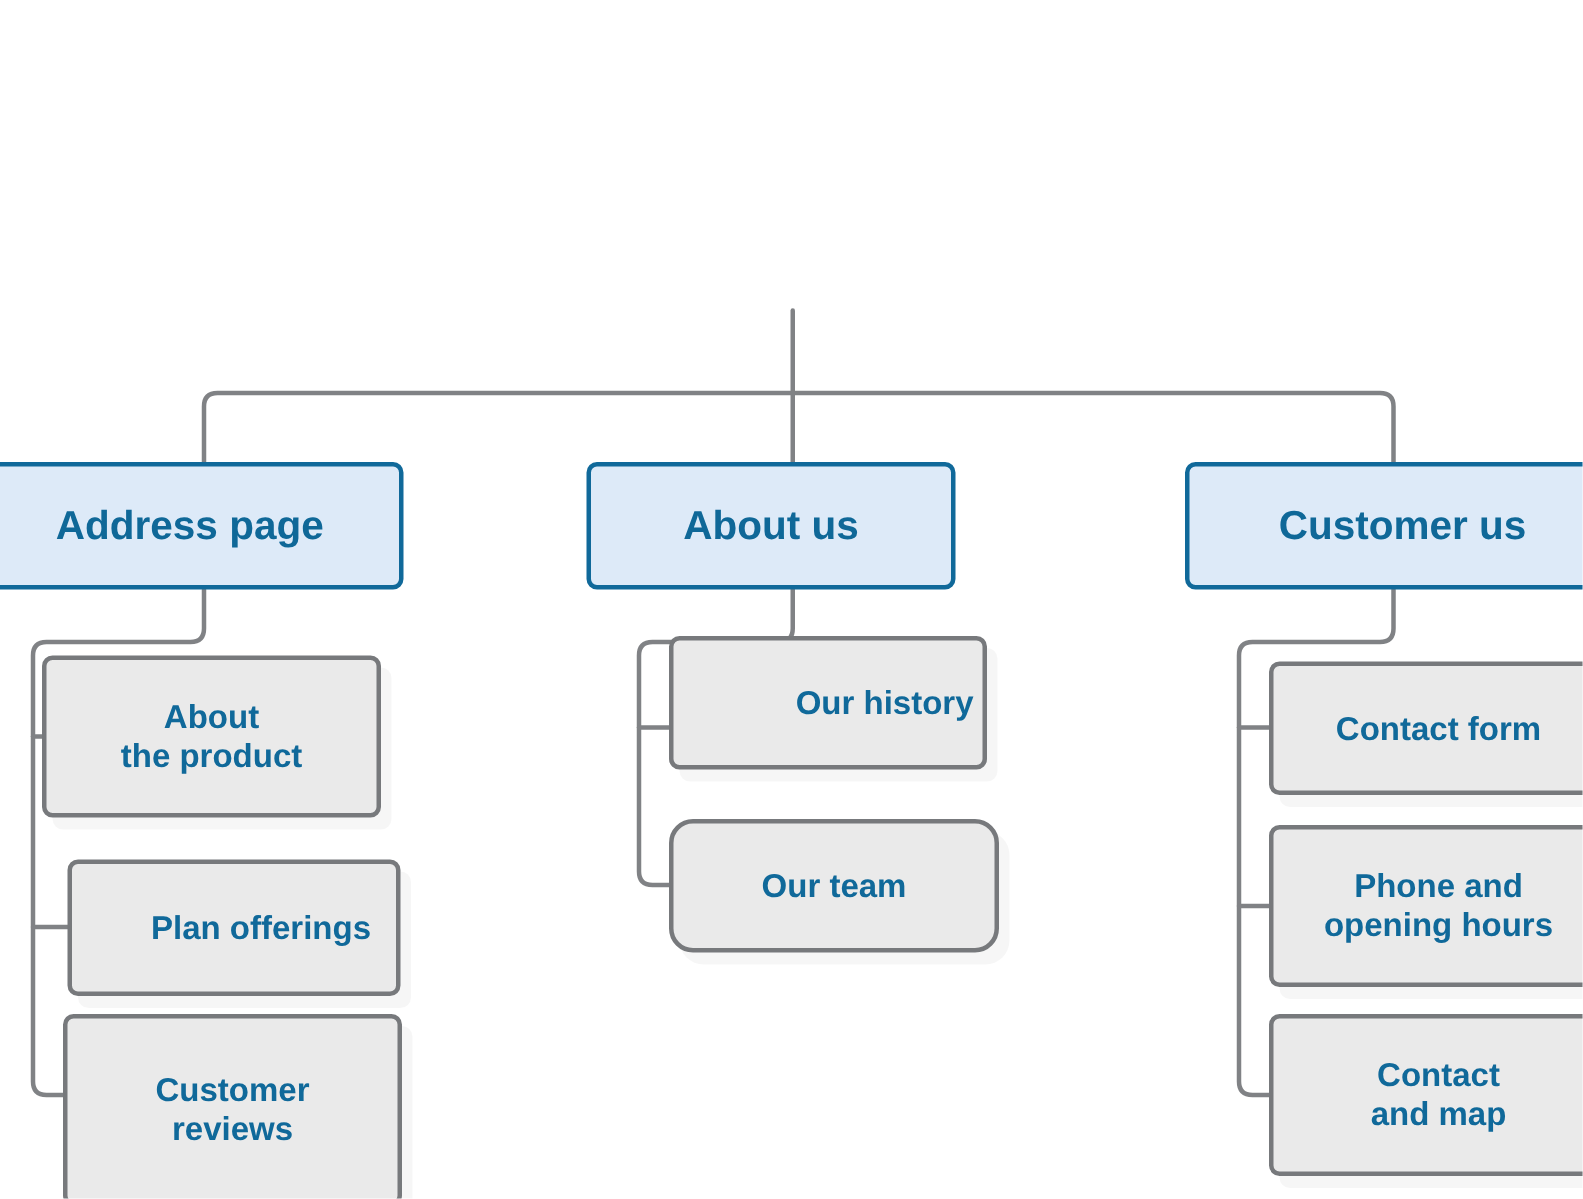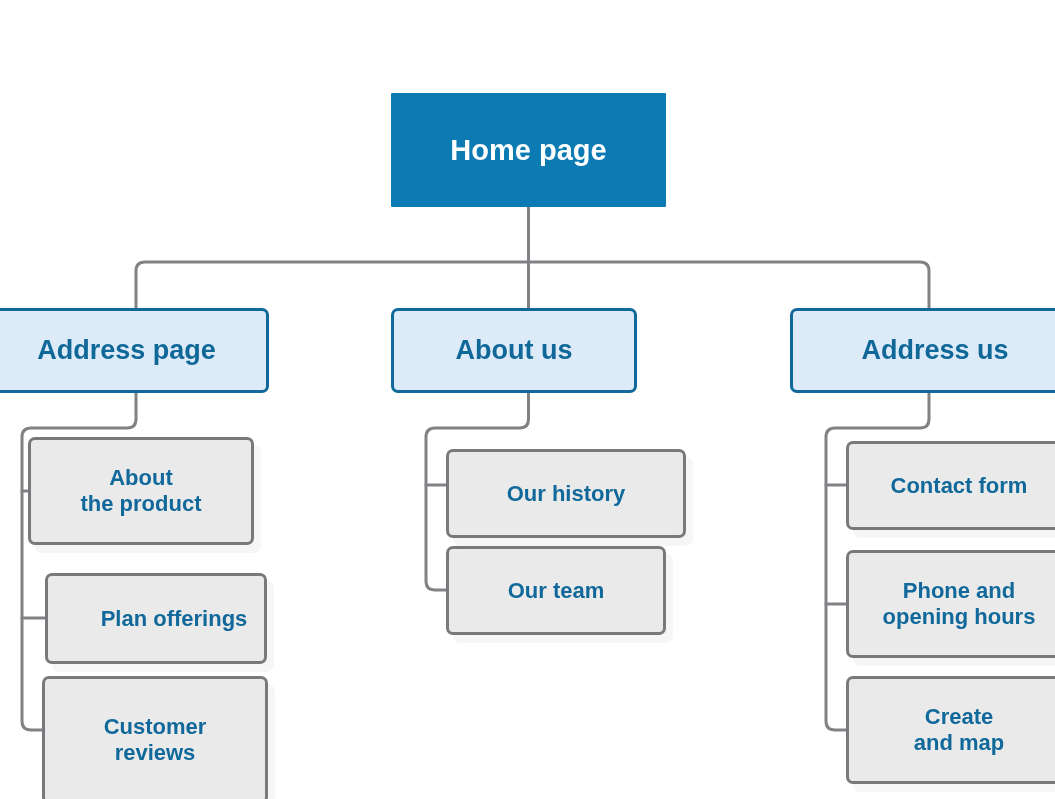--- a/index.html
+++ b/index.html
@@ -133,23 +133,20 @@
     <path d="M 22 618 L 56 618"></path>
 
     <path d="M 528.5 393 L 528.5 419 Q 528.5 428 519.5 428 L 435 428 Q 426 428 426 437 L 426 581 Q 426 590 435 590 L 460 590"></path>
     <path d="M 426 485 L 460 485"></path>
 
     <path d="M 929 393 L 929 419 Q 929 428 920 428 L 835 428 Q 826 428 826 437 L 826 721 Q 826 730 835 730 L 860 730"></path>
     <path d="M 826 485 L 860 485"></path>
     <path d="M 826 604 L 860 604"></path>
   </svg>
 
-  <div class="node node-root" style="left:391px; top:93px; width:275px; height:114px;">
-    <span class="node-label">Home page</span>
-  </div>
 
   <div class="node node-section" style="left:-16px; top:308px; width:285px; height:85px;">
     <span class="node-label">Address page</span>
   </div>
 
   <div class="node node-leaf" style="left:28px; top:437px; width:226px; height:108px;">
     <span class="node-label">About
 the product</span>
   </div>
 
@@ -159,39 +156,39 @@
 
   <div class="node node-leaf" style="left:42px; top:676px; width:226px; height:128px;">
     <span class="node-label">Customer
 reviews</span>
   </div>
 
   <div class="node node-section" style="left:391px; top:308px; width:246px; height:85px;">
     <span class="node-label">About us</span>
   </div>
 
-  <div class="node node-leaf" style="left:446px; top:449px; width:240px; height:89px;">
+  <div class="node node-leaf" style="left:446px; top:424px; width:212px; height:89px;justify-content:flex-end;">
     <span class="node-label">Our history</span>
   </div>
 
-  <div class="node node-leaf" style="left:446px; top:546px; width:220px; height:89px;">
+  <div class="node node-leaf" style="left:446px; top:546px; width:220px; height:89px;border-radius:16px;">
     <span class="node-label">Our team</span>
   </div>
 
   <div class="node node-section" style="left:790px; top:308px; width:290px; height:85px;">
-    <span class="node-label">Address us</span>
+    <span class="node-label">Customer us</span>
   </div>
 
   <div class="node node-leaf" style="left:846px; top:441px; width:226px; height:89px;">
     <span class="node-label">Contact form</span>
   </div>
 
   <div class="node node-leaf" style="left:846px; top:550px; width:226px; height:108px;">
     <span class="node-label">Phone and
 opening hours</span>
   </div>
 
   <div class="node node-leaf" style="left:846px; top:676px; width:226px; height:108px;">
-    <span class="node-label">Create
+    <span class="node-label">Contact
 and map</span>
   </div>
 
 </div>
 
 </body></html>

